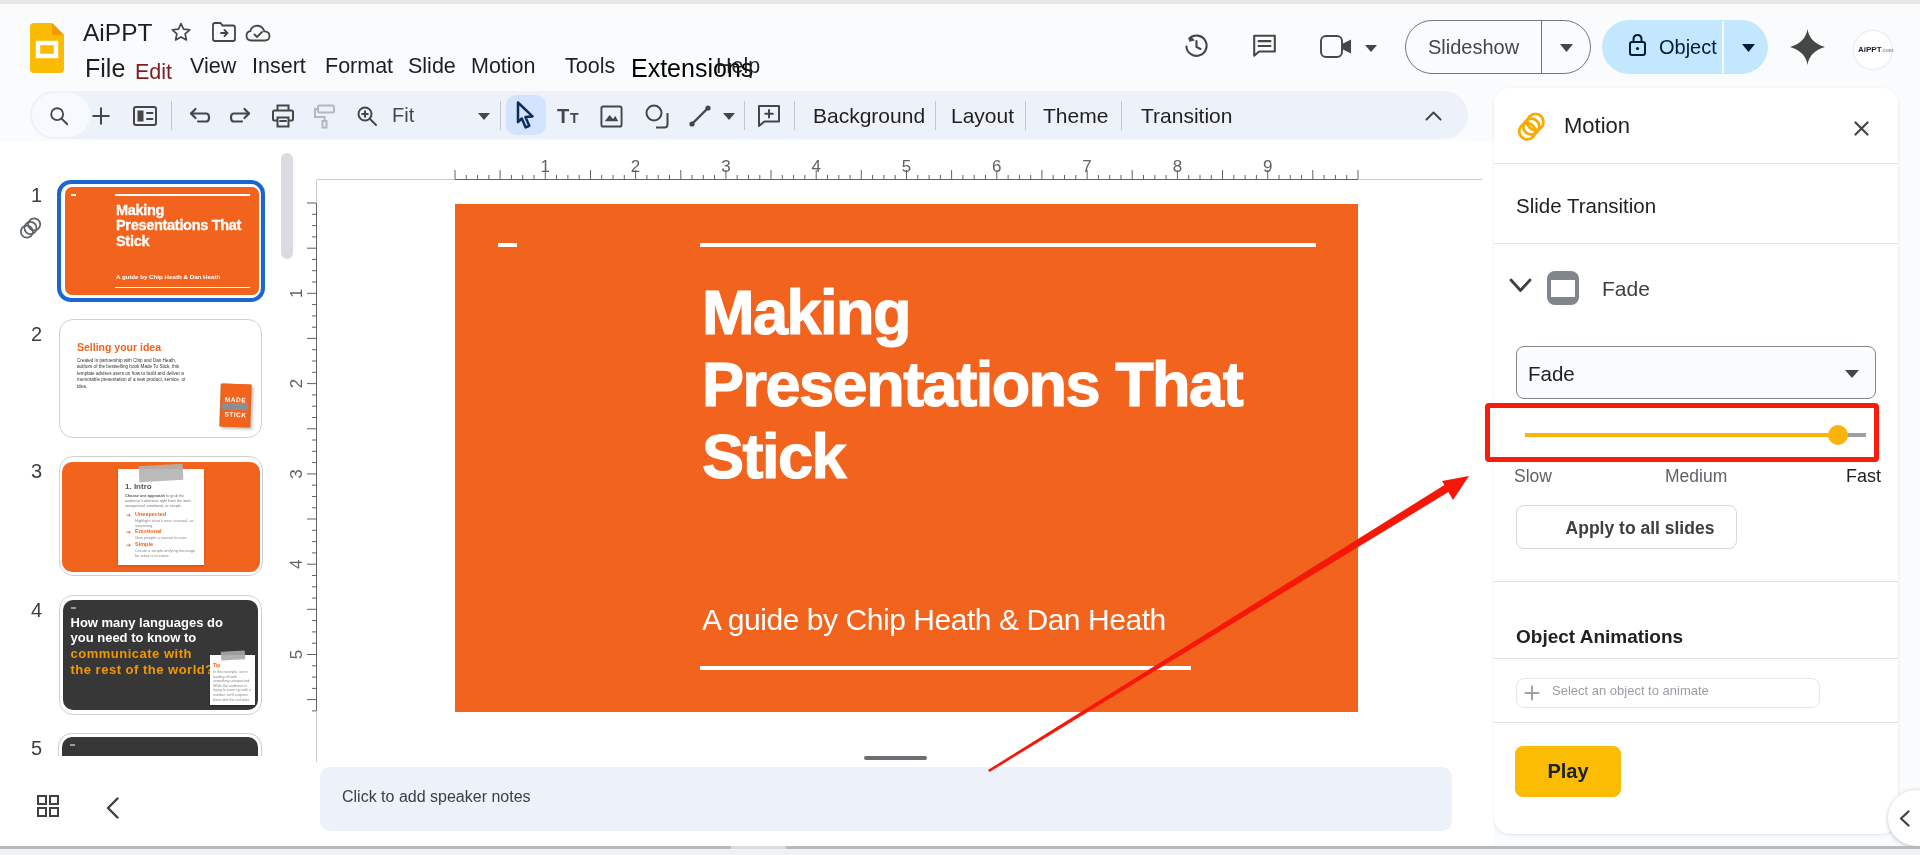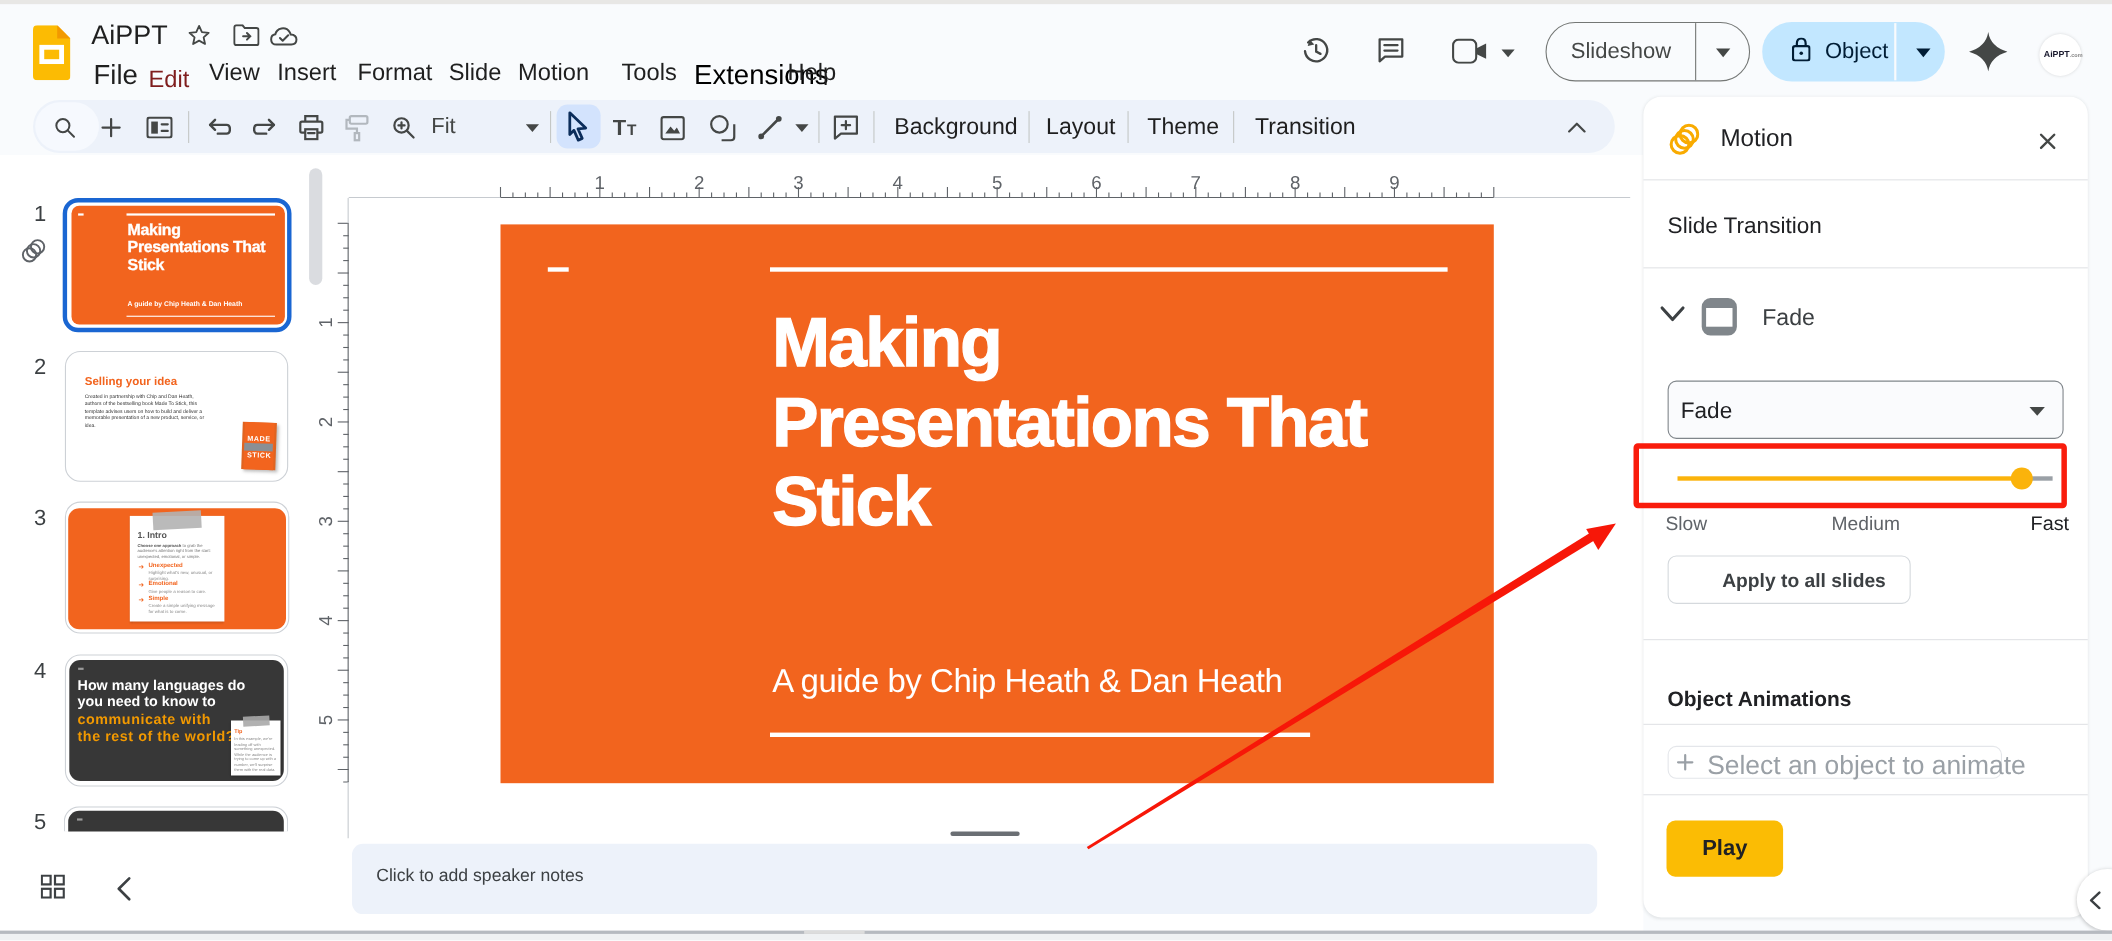--- a/index.html
+++ b/index.html
@@ -433,21 +433,21 @@
 <div class="abs" style="left:1846px;top:466px;font-size:18px;color:#202124;font-weight:400;">Fast</div>
 <div class="abs" style="left:1516px;top:505px;width:221px;height:44px;border:1px solid #d5d9dd;border-radius:8px;background:#fff;"></div>
 <div class="abs" style="left:1516px;top:518px;width:248px;text-align:center;font-size:17.5px;color:#3c4043;font-weight:700;">Apply to all slides</div>
 <div class="abs" style="left:1494px;top:581px;width:404px;height:1px;background:#e1e3e6;"></div>
 <div class="abs" style="left:1516px;top:610px;font-size:19px;color:#202124;font-weight:700;margin-top:16px;">Object Animations</div>
 <div class="abs" style="left:1494px;top:658px;width:404px;height:1px;background:#e1e3e6;"></div>
 <div class="abs" style="left:1516px;top:678px;width:304px;height:30px;border:1px solid #e4e6ea;border-radius:8px;"></div>
 <svg class="abs" style="left:1524px;top:685px;" width="16" height="16" viewBox="0 0 16 16" stroke="#9aa0a6" stroke-width="2" stroke-linecap="round">
     <path d="M8 1.5 L8 14.5 M1.5 8 L14.5 8"></path>
   </svg>
-<div class="abs" style="left:1552px;top:683px;font-size:24px;color:#9aa0a6;text-align:right;">Select an object to animate</div>
+<div class="abs" style="left:1552px;top:683px;font-size:13px;color:#9aa0a6;text-align:right;">Select an object to animate</div>
 <div class="abs" style="left:1494px;top:722px;width:404px;height:1px;background:#e1e3e6;"></div>
 <div class="abs" style="left:1515px;top:746px;width:106px;height:51px;background:#fbbc04;border-radius:8px;"></div>
 <div class="abs" style="left:1515px;top:760px;width:106px;text-align:center;font-size:20px;color:#202124;font-weight:700;">Play</div>
 
 <svg class="abs" style="left:950px;top:420px;" width="540" height="380" viewBox="0 0 540 380">
   <polygon points="38,350 39.5,352 500,71 496,64" fill="#f71708"></polygon>
   <polygon points="519,56 492,61 503,80" fill="#f71708"></polygon>
 </svg>
 
 <div class="abs" style="left:1888px;top:790px;width:56px;height:56px;border-radius:50%;background:#fff;box-shadow:0 1px 4px rgba(0,0,0,0.25);"></div>

